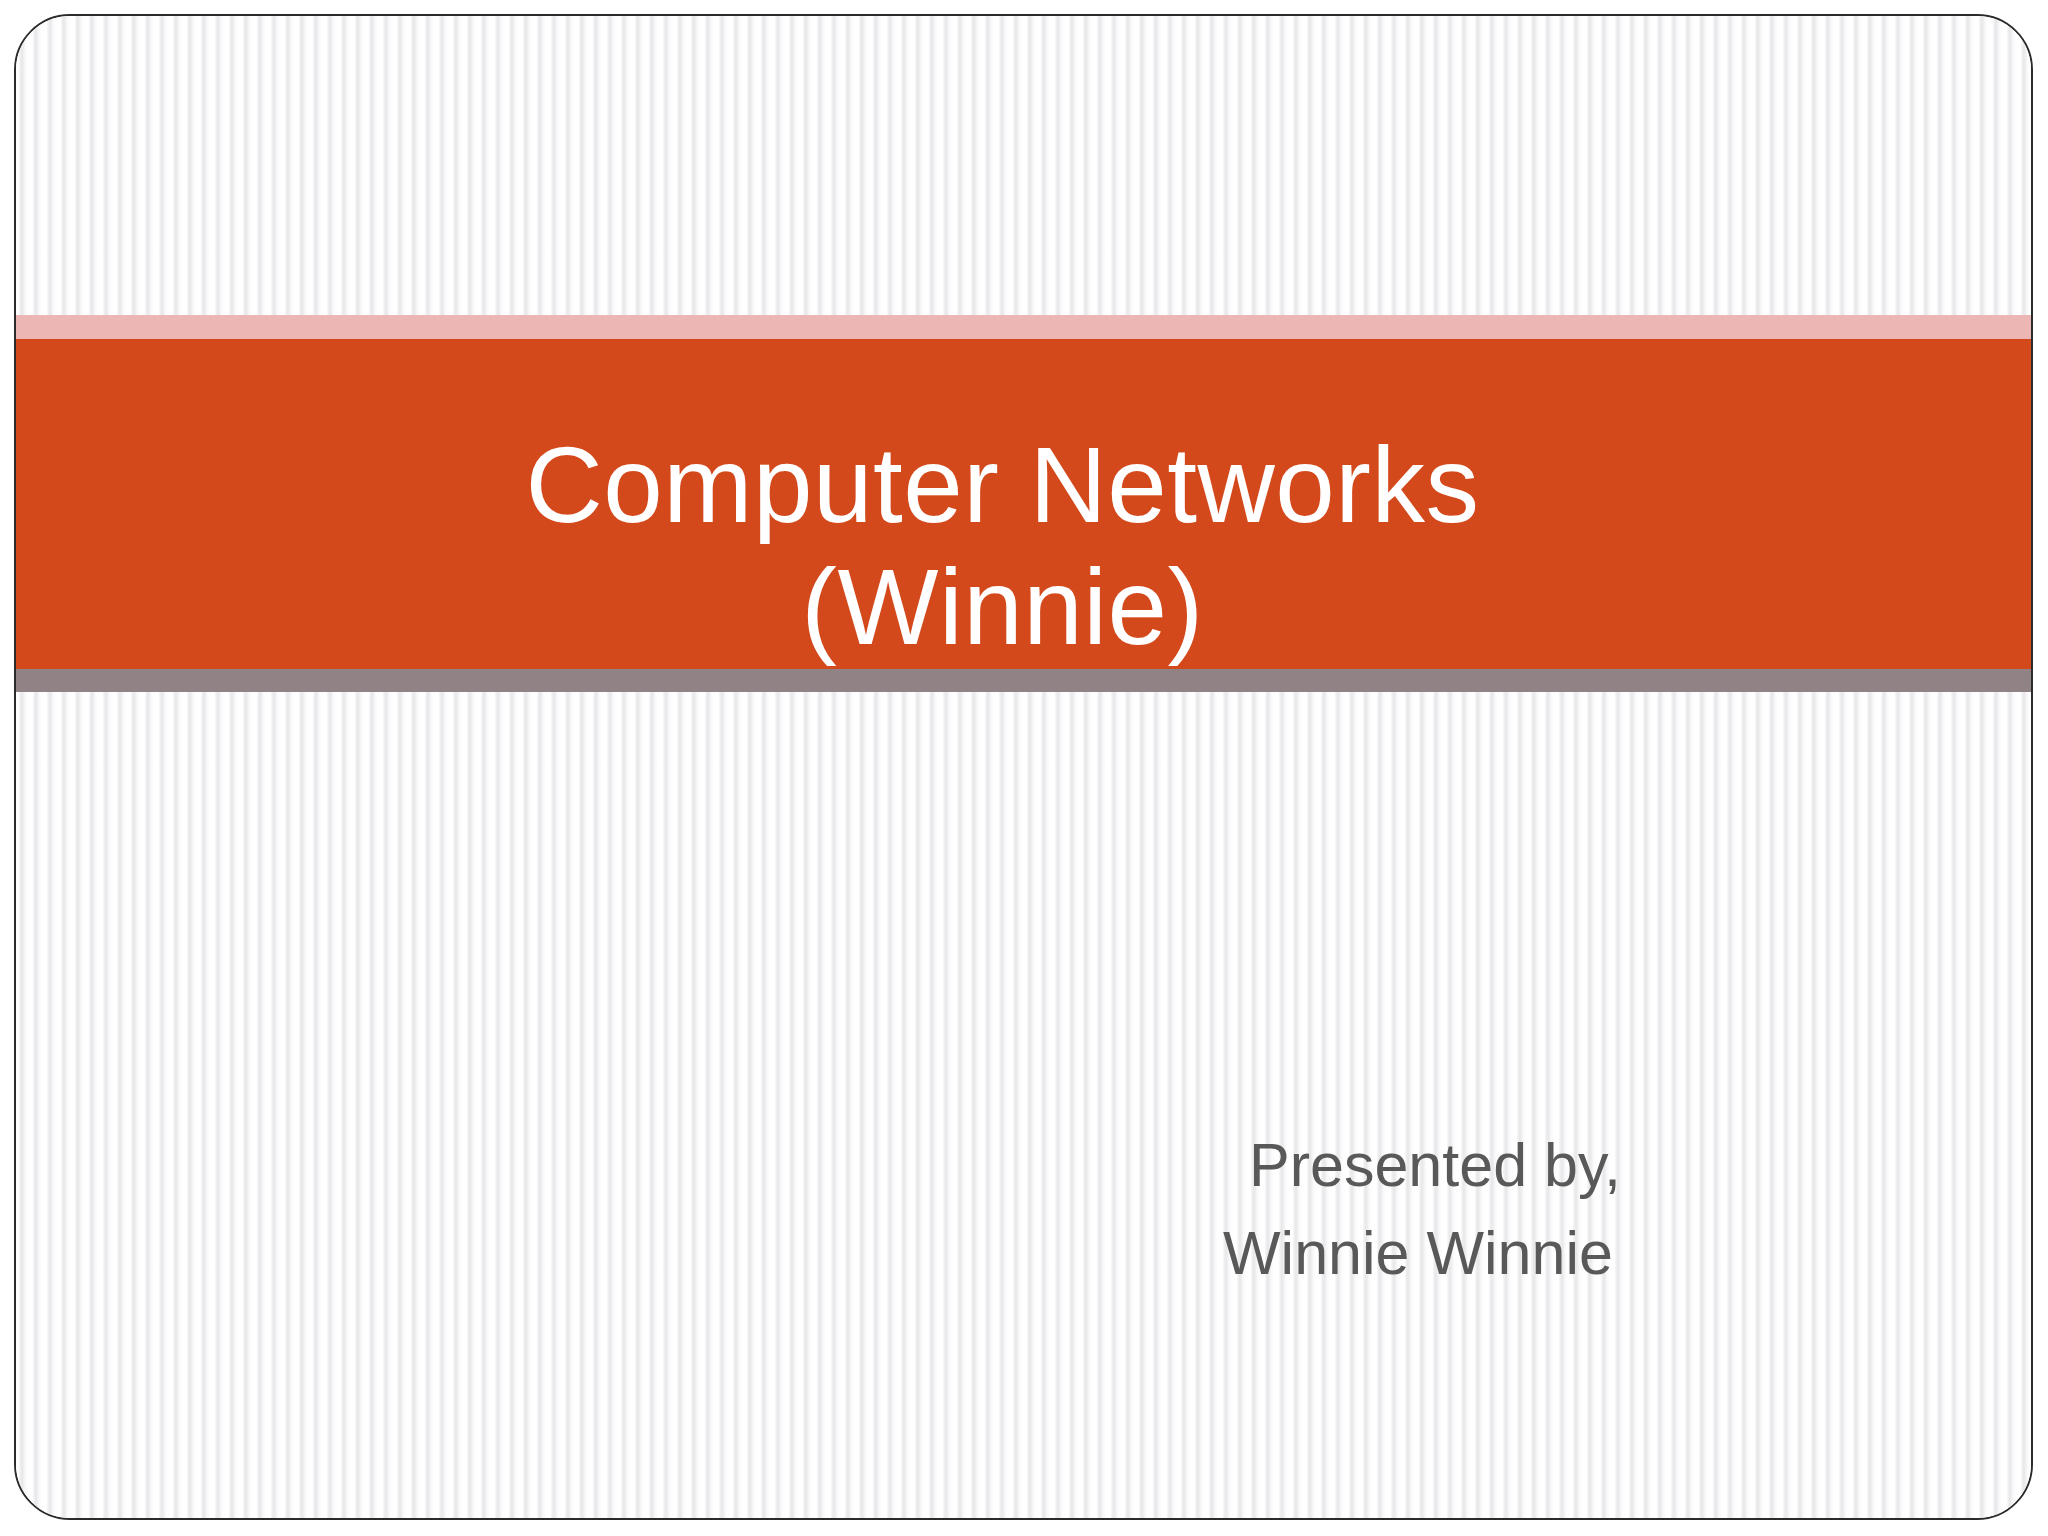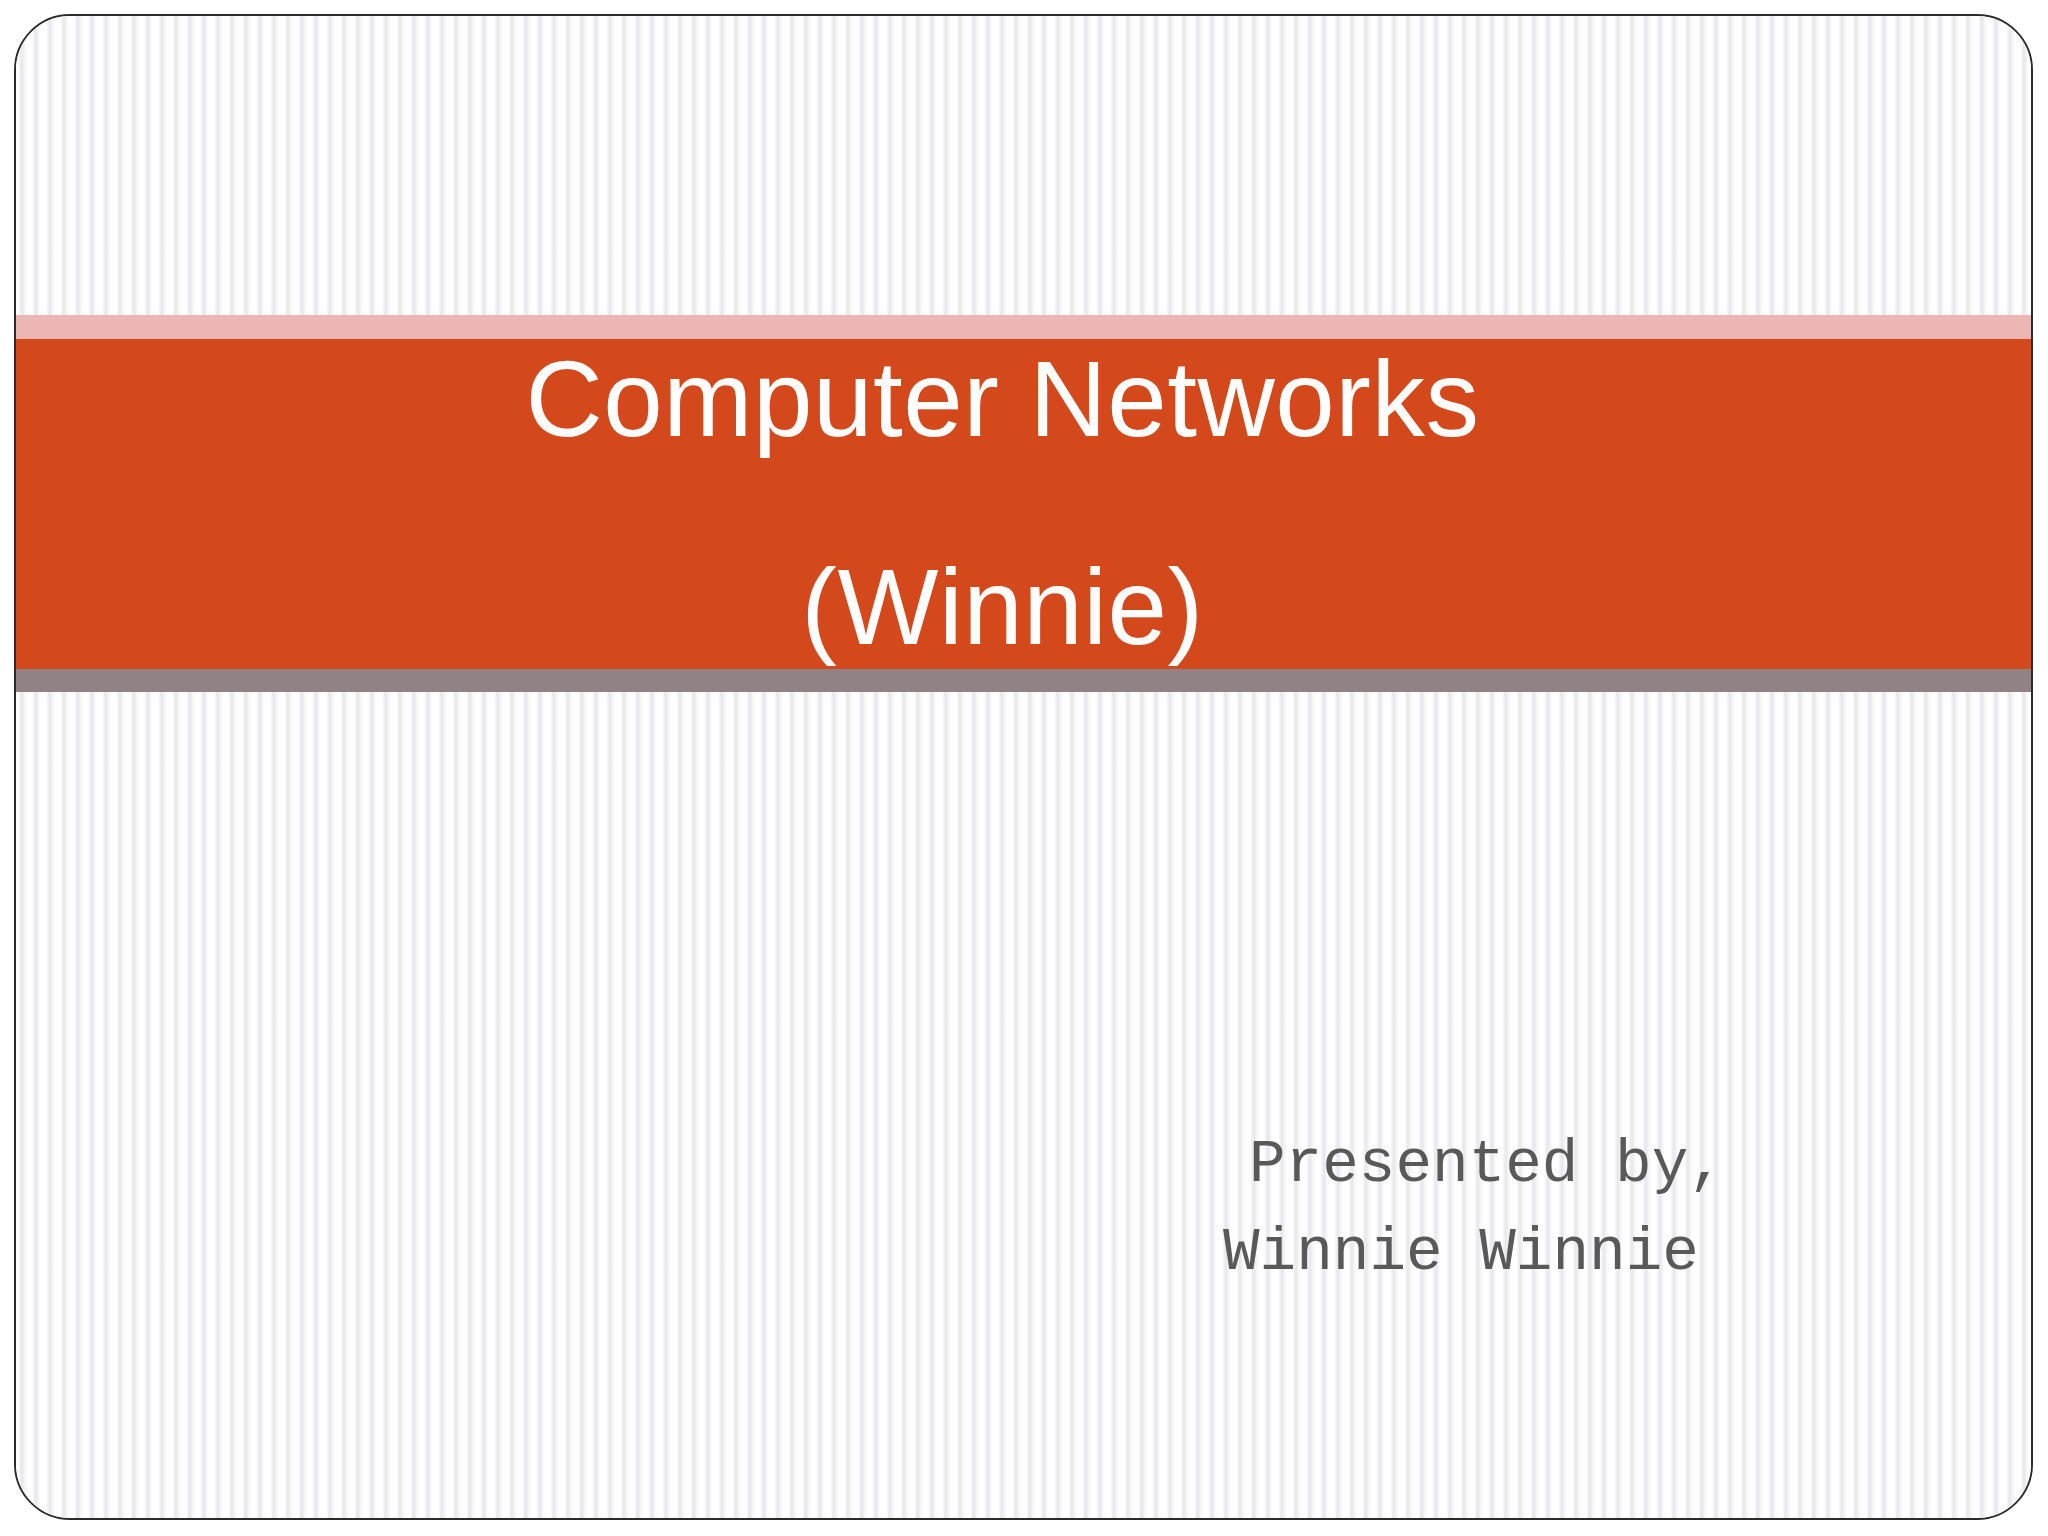--- a/index.html
+++ b/index.html
@@ -79,21 +79,21 @@
   
   .title-block {
     position: absolute;
     left: 0;
     right: 0;
     top: 323px;
     height: 330px;
     display: flex;
     flex-direction: column;
     align-items: center;
-    justify-content: space-between;
+    justify-content: flex-end;
     z-index: 4;
   }
   .title-line {
     color: #ffffff;
     font-family: "Liberation Sans", sans-serif;
     font-size: 107px;
     font-weight: 400;
     line-height: 1.14;
     letter-spacing: 0.5px;
     text-align: center;
@@ -105,21 +105,21 @@
   .presenter-block {
     position: absolute;
     right: 168px;
     top: 1105px;
     width: 640px;
     text-align: left;
     z-index: 4;
   }
   .presenter-line {
     color: #595959;
-    font-family: Liberation Mono, monospace;
+    font-family: Liberation Sans, sans-serif;
     font-size: 61px;
     font-weight: 400;
     line-height: 1.45;
     white-space: nowrap;
   }
   .presenter-line.lead {
     padding-left: 26px;
   }
 </style>
 </head>

